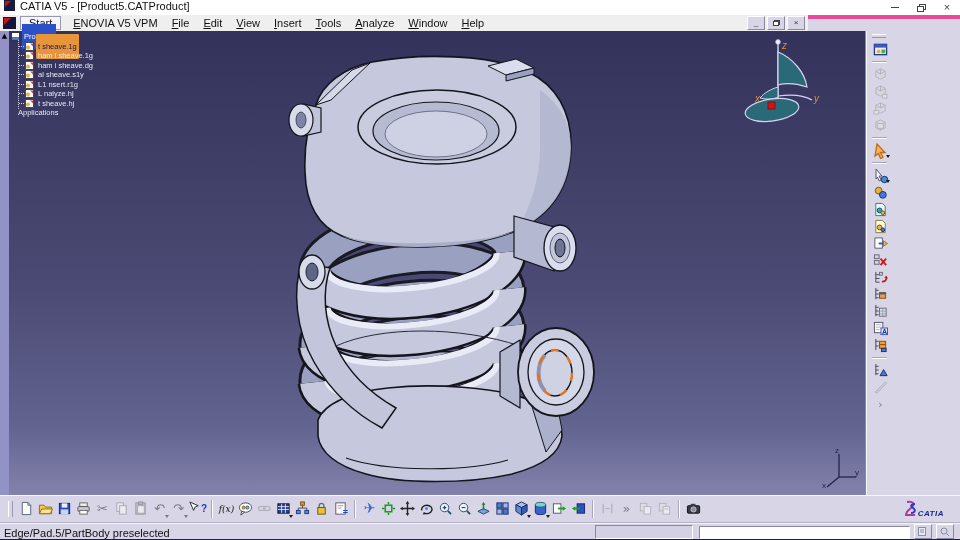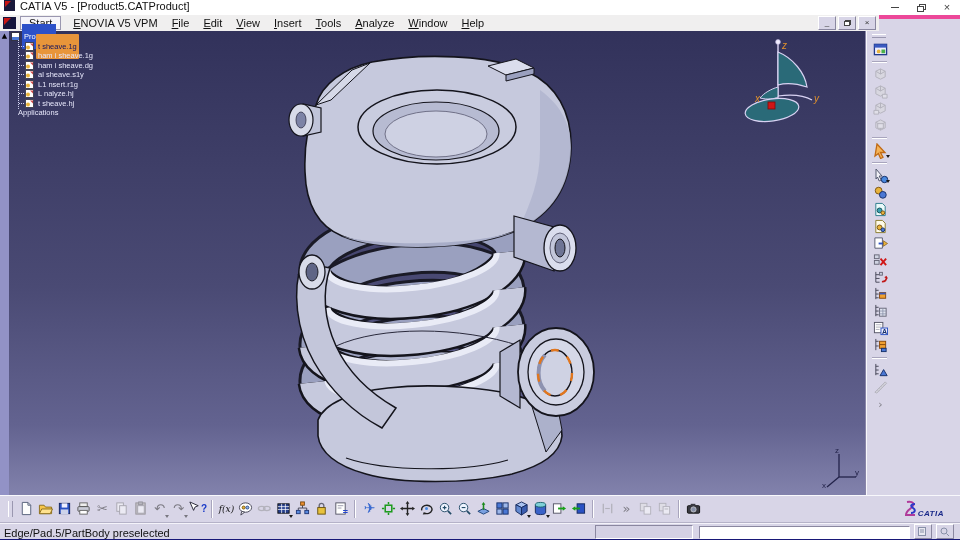--- a/index.html
+++ b/index.html
@@ -12,21 +12,21 @@
   .appicon{width:11px;height:11px;margin:0 5px 0 4px;background:#1a1a3c;position:relative;flex:0 0 auto}
   .appicon::after{content:'';position:absolute;left:1px;top:1px;border-left:6px solid #c81414;border-bottom:6px solid transparent}
   .winctl{margin-left:auto;display:flex;height:15px}
   .winctl .wbtn{width:26px;height:15px;display:flex;align-items:center;justify-content:center;color:#444}
   .mnm{width:8px;height:1px;background:#444}
   .rst{position:relative;width:9px;height:8px}
   .rst::before{content:'';position:absolute;right:0;top:0;width:5px;height:4px;border:1px solid #444}
   .rst::after{content:'';position:absolute;left:0;bottom:0;width:5px;height:4px;border:1px solid #444;background:#fff}
   .xglyph{font-size:11px;line-height:11px}
   
-  .menubar{position:absolute;left:0;top:15px;width:879px;height:16px;background:#f0efef;
+  .menubar{position:absolute;left:0;top:15px;width:808px;height:16px;background:#f0efef;
            display:flex;align-items:center;font-size:11px;color:#111}
   .mlogo{width:13px;height:12px;margin:0 4px 0 3px;background:#14143c;position:relative;flex:0 0 auto}
   .mlogo::after{content:'';position:absolute;left:1px;top:1px;border-left:7px solid #c81414;border-bottom:7px solid transparent}
   .mitem{padding:3px 7px;white-space:nowrap;cursor:default}
   .mitem.start{border:1px solid #9a97b0;background:#f6f5fa;padding:0 8px;margin-right:5px}
   .mdictl{margin-left:auto;display:flex;gap:2px;margin-right:3px}
   .mdibtn{width:16px;height:12px;background:#d8d5e7;border:1px solid;border-color:#fff #8a87a0 #8a87a0 #fff;
           display:flex;align-items:center;justify-content:center;font-size:8px;line-height:8px;color:#333}
   .rst.small{width:7px;height:6px}
   .rst.small::before{width:4px;height:3px}

